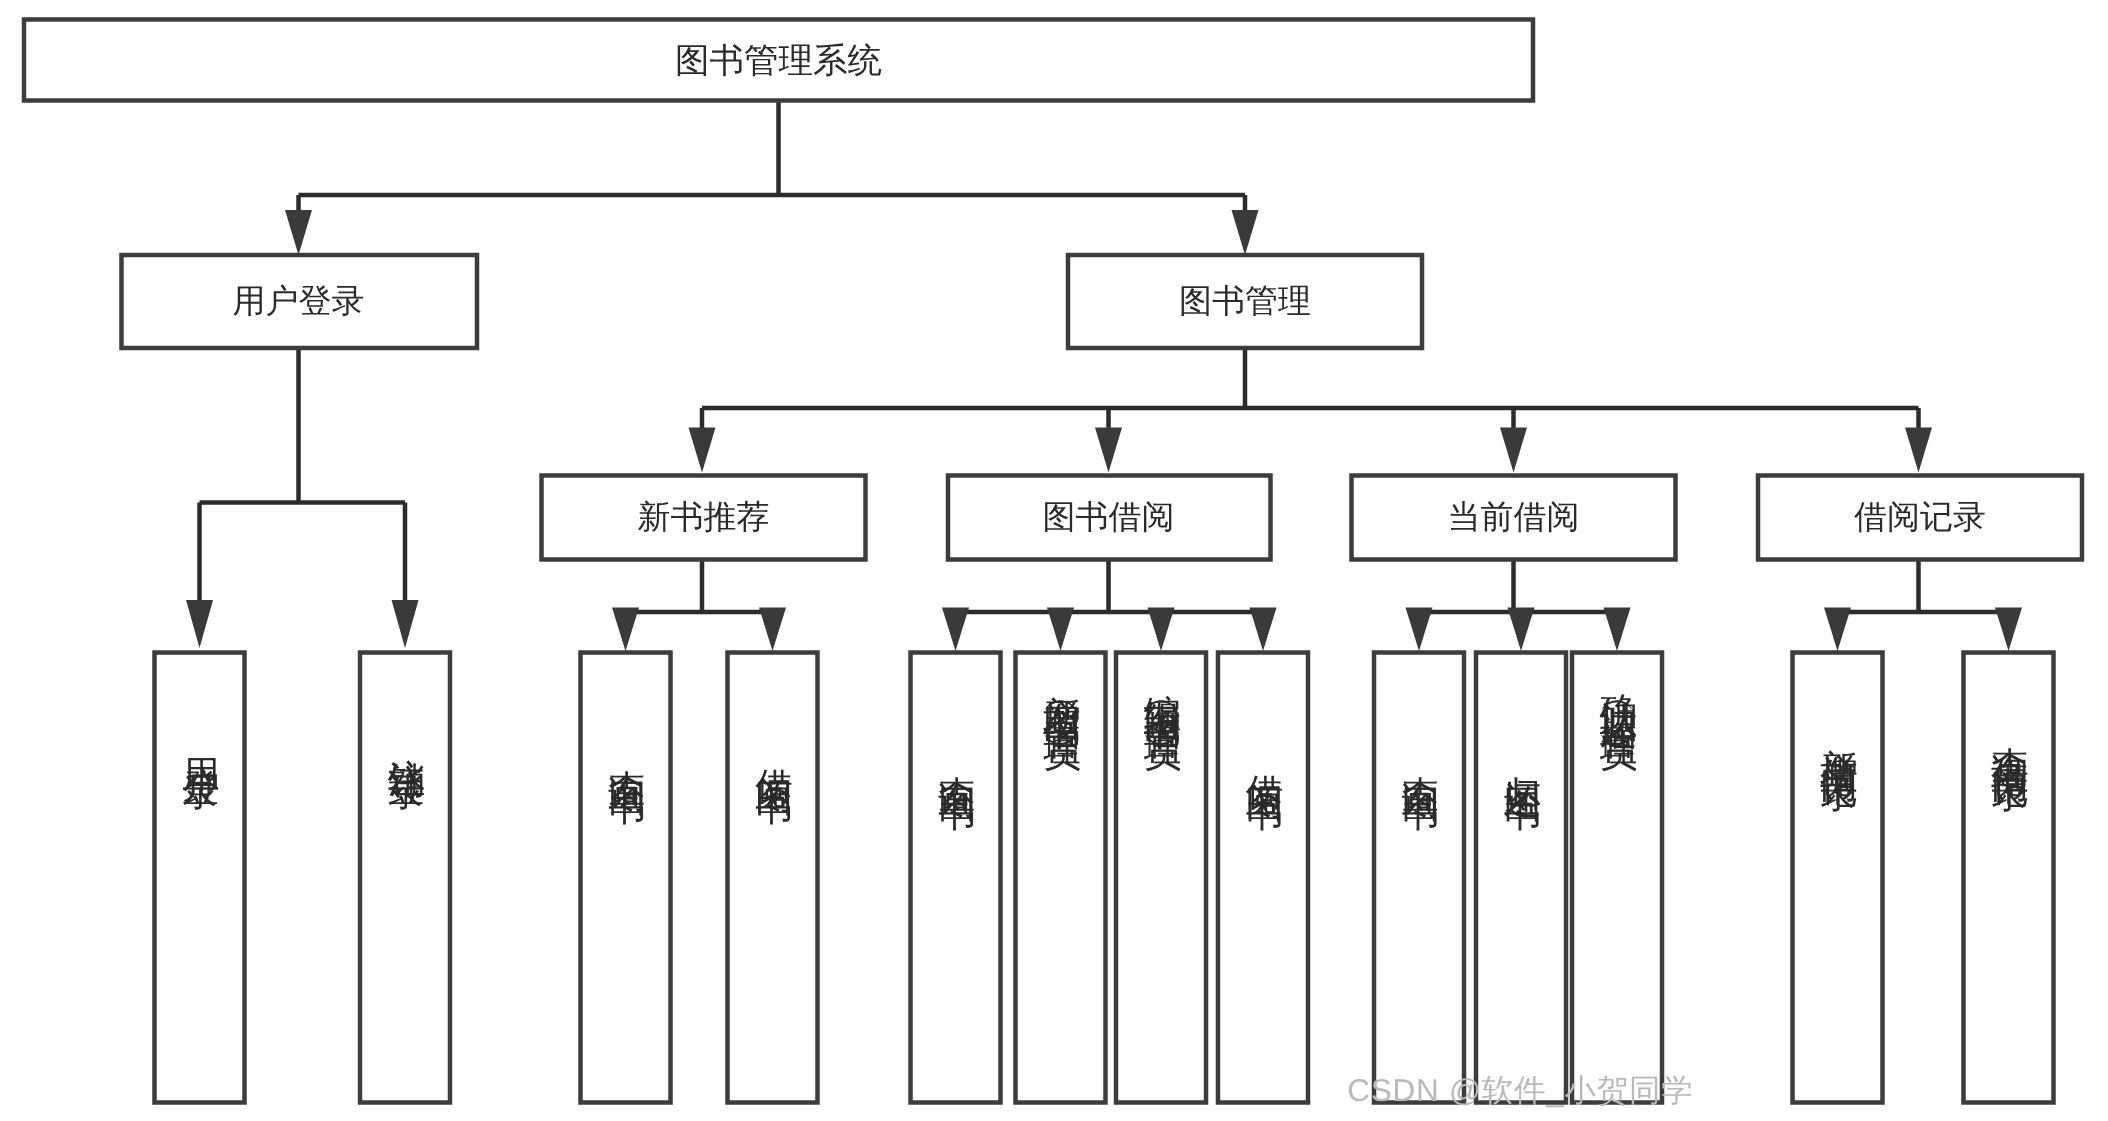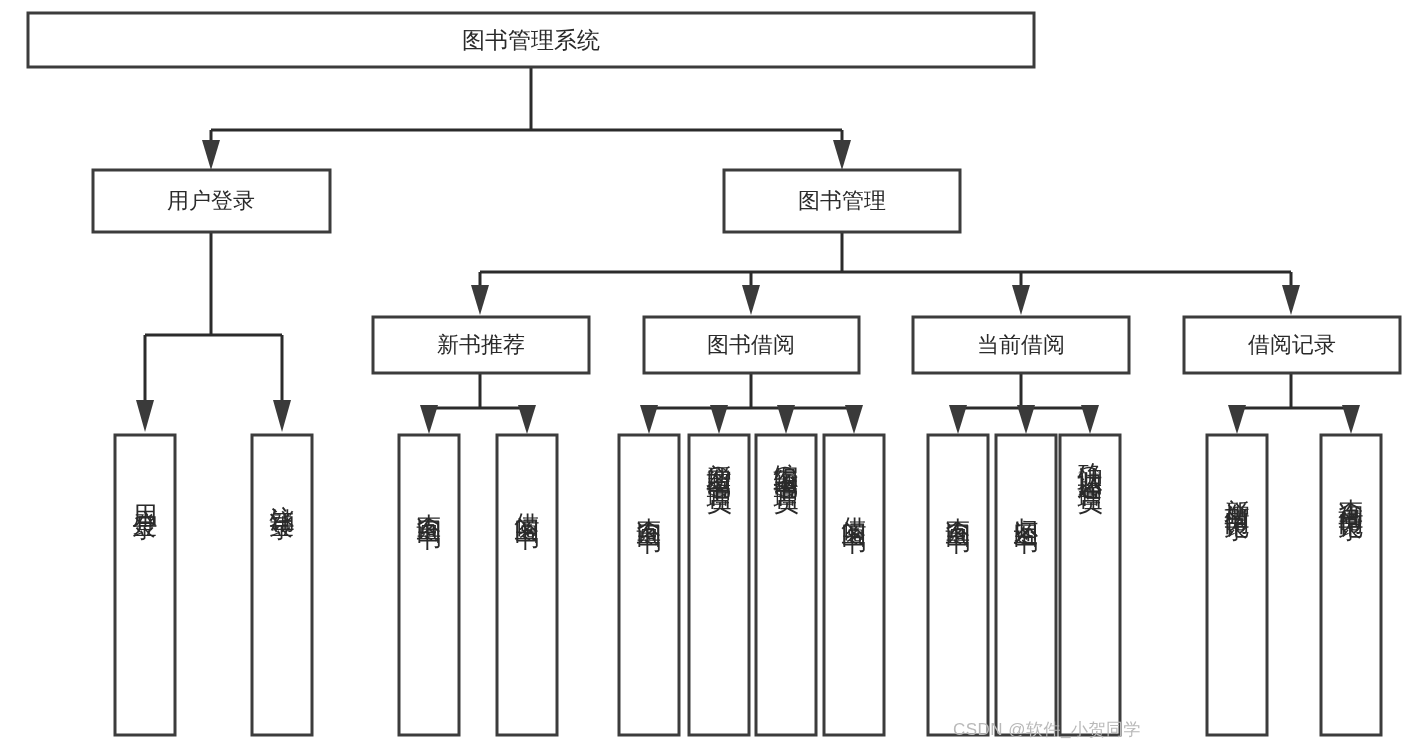--- a/index.html
+++ b/index.html
@@ -9,21 +9,21 @@
   }
   body {
     width: 1405px;
     height: 747px;
     position: relative;
     overflow: hidden;
     font-family: "Liberation Sans", "DejaVu Sans", sans-serif;
   }
   #diagram-root {
     position: absolute;
-    left: 12px;
+    left: 0;
     top: 0;
     width: 1139px;
     height: 747px;
   }
   svg.flow {
     display: block;
     width: 1405px;
     height: 747px;
   }
   .node-box {
@@ -70,21 +70,21 @@
     line-height: 1;
     letter-spacing: 4px;
     color: #2a2a2a;
     white-space: nowrap;
   }
   .watermark {
     position: absolute;
     right: 10px;
     bottom: 6px;
     font-family: "Liberation Sans", "DejaVu Sans", sans-serif;
-    font-size: 17px;
+    font-size: 21px;
     color: #b9b9b9;
     letter-spacing: 0.5px;
     user-select: none;
     text-align: center;
   }
 </style>
 </head>
 <body>
 
 <div id="diagram-root">

